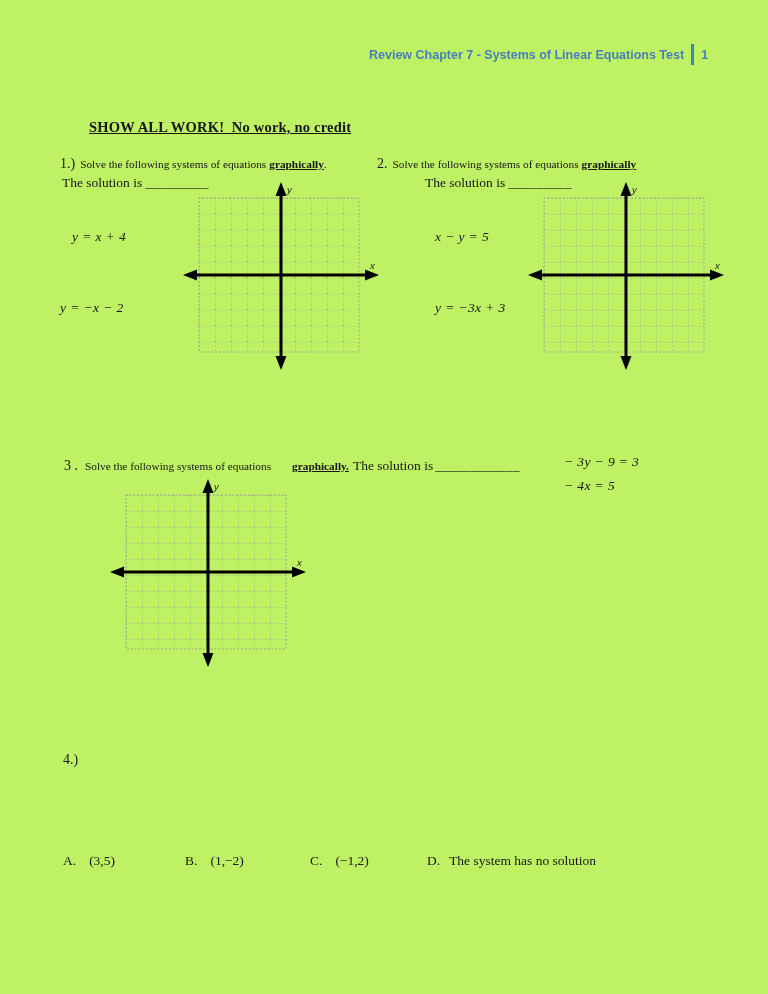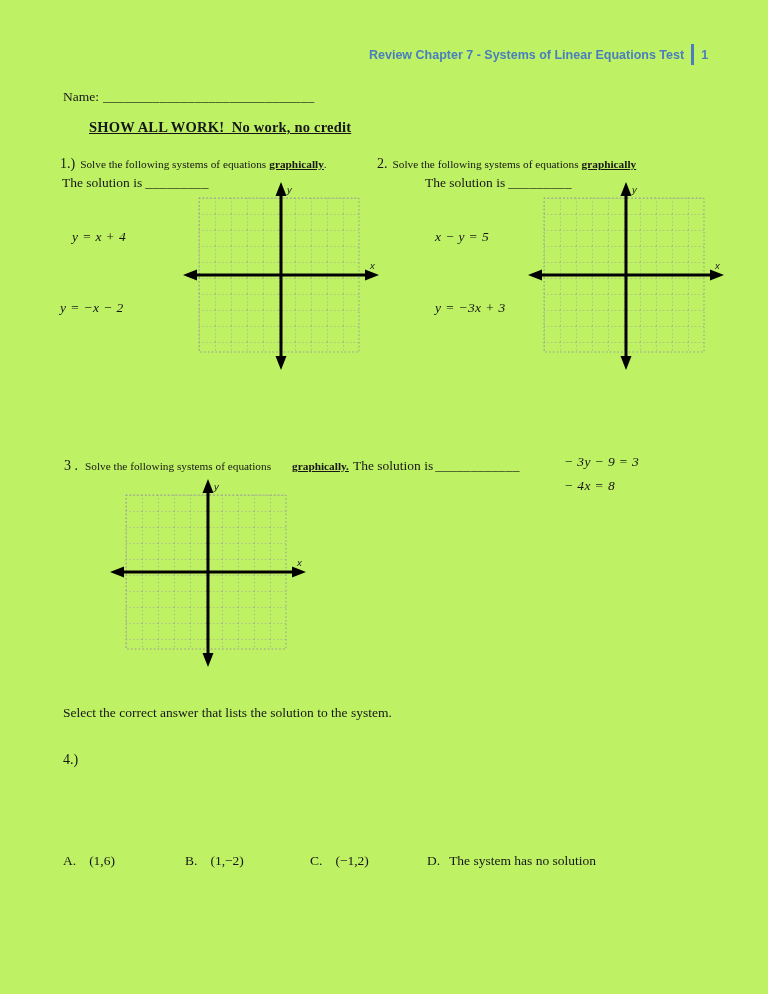--- a/index.html
+++ b/index.html
@@ -61,23 +61,20 @@
 <body>
 
 <div class="page">
 
   <div class="abs header">
     <span>Review Chapter 7 - Systems of Linear Equations Test</span>
     <span class="bar"></span>
     <span>1</span>
   </div>
 
-  <div class="abs name-row">
-    <span>Name:</span><span class="blank">______________________________</span>
-  </div>
 
   <div class="abs instructions">SHOW ALL WORK!  No work, no credit</div>
 
   <div class="abs prob-line p1-line1">
     <span class="p-num">1.)</span>
     <span class="small-text">Solve the following systems of equations</span>
     <span class="small-text kw" style="margin-left:3px">graphically</span>
     <span class="small-text" style="margin-left:0">.</span>
   </div>
   <div class="abs sol-line p1-line2">
@@ -136,46 +133,45 @@
   <div class="abs prob-line p3-line">
     <span class="p-num">3 .</span>
     <span class="small-text" style="margin-left:7px">Solve the following systems of equations</span>
     <span class="small-text kw" style="margin-left:21px">graphically.</span>
     <span class="sol-label">The solution is</span>
     <span class="blank">____________</span>
   </div>
 
   <div class="abs eq-stack p3-eqs">
     <div class="equation">− 3y − 9 = 3</div>
-    <div class="equation">− 4x = 8</div>
+    <div class="equation">− 4x = 5</div>
   </div>
 
   <svg class="abs grid-svg grid3" width="200" height="192" viewBox="0 0 200 192">
     <defs>
       <pattern id="gp3" x="18" y="18" width="16" height="16" patternUnits="userSpaceOnUse">
         <path d="M16 0H0V16" fill="none" stroke="#9a9a9a" stroke-width="1" stroke-dasharray="1.6 2.2"></path>
       </pattern>
     </defs>
     <rect x="18" y="18" width="160" height="154" fill="url(#gp3)" stroke="#9a9a9a" stroke-width="1" stroke-dasharray="1.6 2.2"></rect>
     <line x1="100" y1="13" x2="100" y2="179" stroke="#000" stroke-width="3"></line>
     <line x1="13" y1="95" x2="187" y2="95" stroke="#000" stroke-width="3"></line>
     <polygon points="100,2 94.5,16 105.5,16"></polygon>
     <polygon points="100,190 94.5,176 105.5,176"></polygon>
     <polygon points="2,95 16,89.5 16,100.5"></polygon>
     <polygon points="198,95 184,89.5 184,100.5"></polygon>
     <text x="106" y="13">y</text>
     <text x="189" y="89">x</text>
   </svg>
 
-  <div class="abs p4-intro">Select the correct answer that lists the solution to the system.</div>
   <div class="abs p4-num">4.)</div>
 
   <div class="abs choices">
     <div class="choice choice-a">
-      <span>A.</span><span class="val">(1,6)</span>
+      <span>A.</span><span class="val">(3,5)</span>
     </div>
     <div class="choice choice-b">
       <span>B.</span><span class="val">(1,−2)</span>
     </div>
     <div class="choice choice-c">
       <span>C.</span><span class="val">(−1,2)</span>
     </div>
     <div class="choice choice-d">
       <span>D.</span><span class="val">The system has no solution</span>
     </div>

